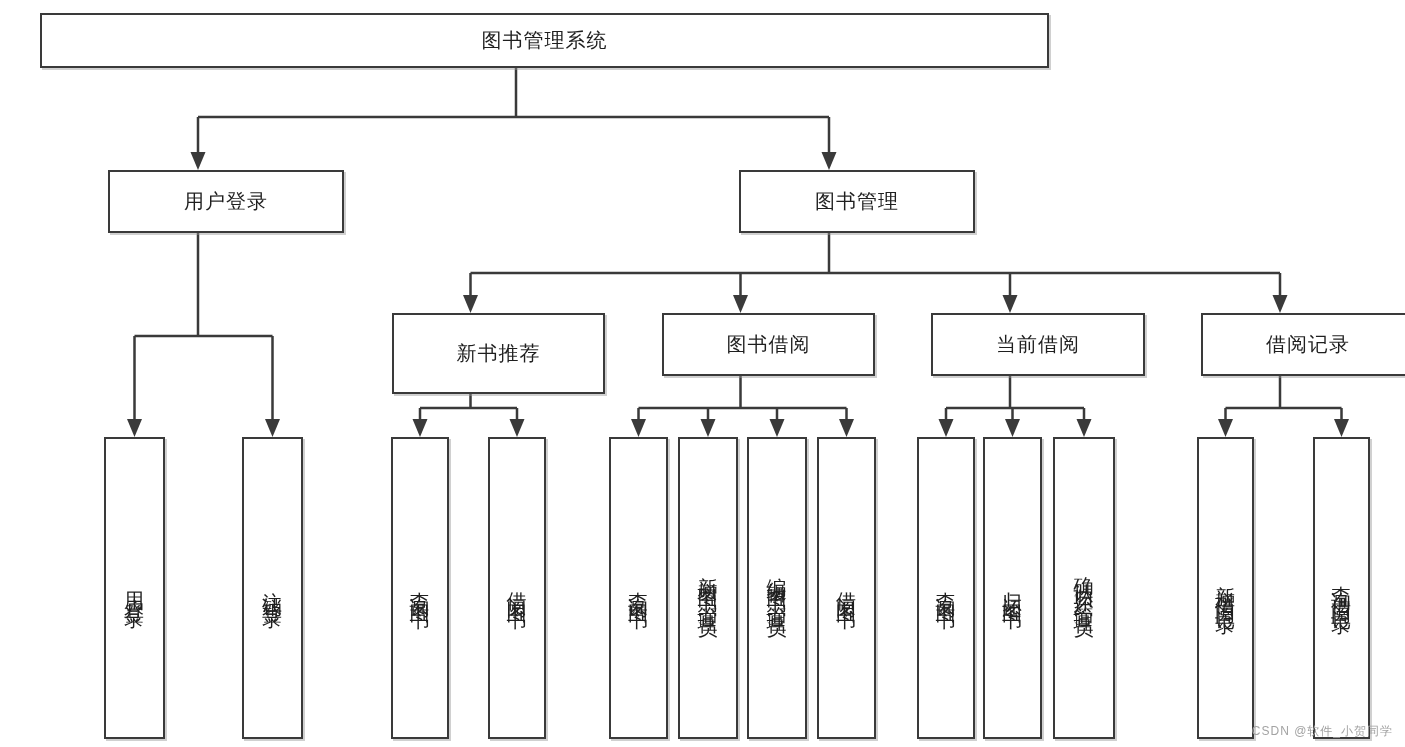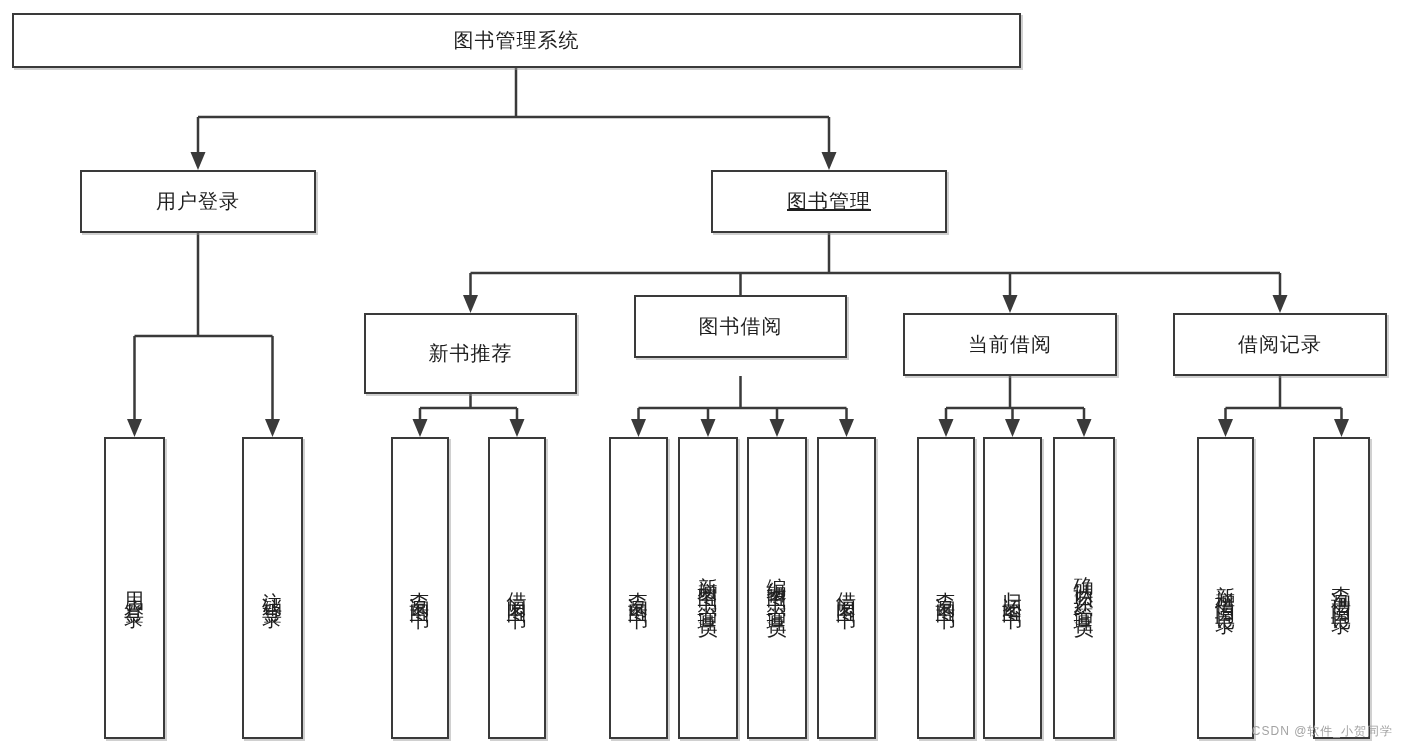--- a/index.html
+++ b/index.html
@@ -28,21 +28,21 @@
     box-shadow: 2px 2px 0 rgba(150,150,150,0.45);
     display: flex;
     align-items: center;
     justify-content: center;
     box-sizing: border-box;
     z-index: 2;
     color: #1f1f1f;
     font-size: 20px;
     letter-spacing: 1px;
   }
-  .node-h { text-align: left; }
+  .node-h { text-align: left; margin-left: 28px; }
   .node-v span {
     writing-mode: vertical-rl;
     letter-spacing: 6px;
     line-height: 1.1;
     white-space: nowrap;
   }
   .watermark {
     position: absolute;
     right: 12px;
     bottom: 7px;
@@ -94,28 +94,28 @@
     </g>
   </svg>
 
   <div class="node node-h" style="left:12px; top:13px; width:1009px; height:55px;">
     <span>图书管理系统</span>
   </div>
 
   <div class="node node-h" style="left:80px; top:170px; width:236px; height:63px;">
     <span>用户登录</span>
   </div>
-  <div class="node node-h" style="left:711px; top:170px; width:236px; height:63px;text-decoration:underline;">
+  <div class="node node-h" style="left:711px; top:170px; width:236px; height:63px;">
     <span>图书管理</span>
   </div>
 
   <div class="node node-h" style="left:364px; top:313px; width:213px; height:81px;">
     <span>新书推荐</span>
   </div>
-  <div class="node node-h" style="left:634px; top:295px; width:213px; height:63px;">
+  <div class="node node-h" style="left:634px; top:313px; width:213px; height:63px;">
     <span>图书借阅</span>
   </div>
   <div class="node node-h" style="left:903px; top:313px; width:214px; height:63px;">
     <span>当前借阅</span>
   </div>
   <div class="node node-h" style="left:1173px; top:313px; width:214px; height:63px;">
     <span>借阅记录</span>
   </div>
 
   <div class="node node-v" style="left:104px; top:437px; width:61px; height:302px;">

